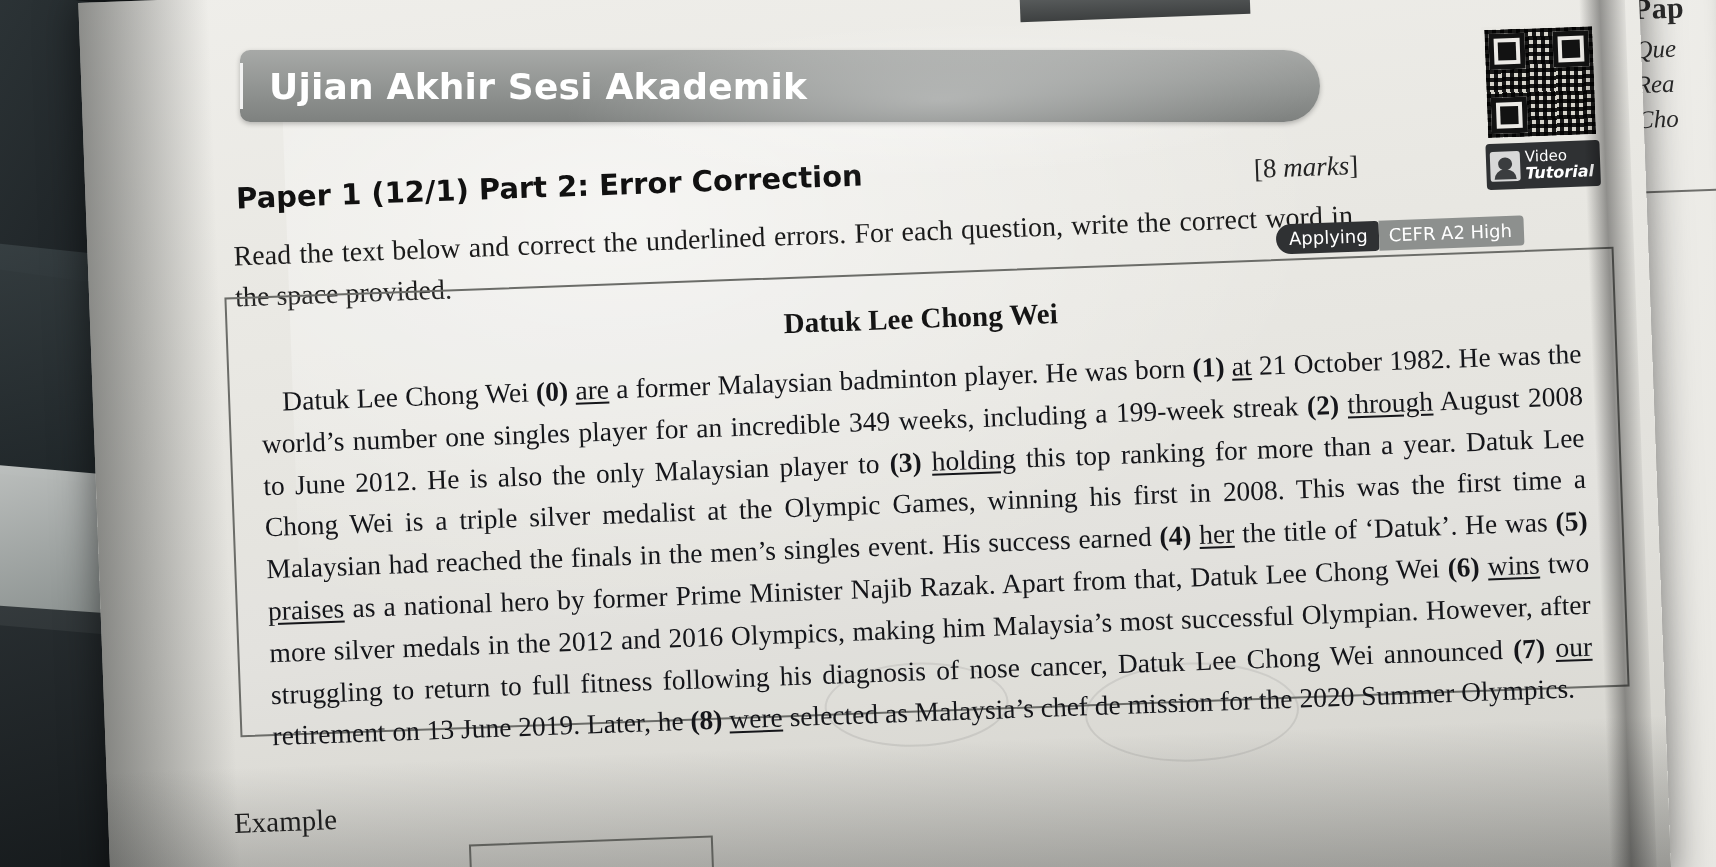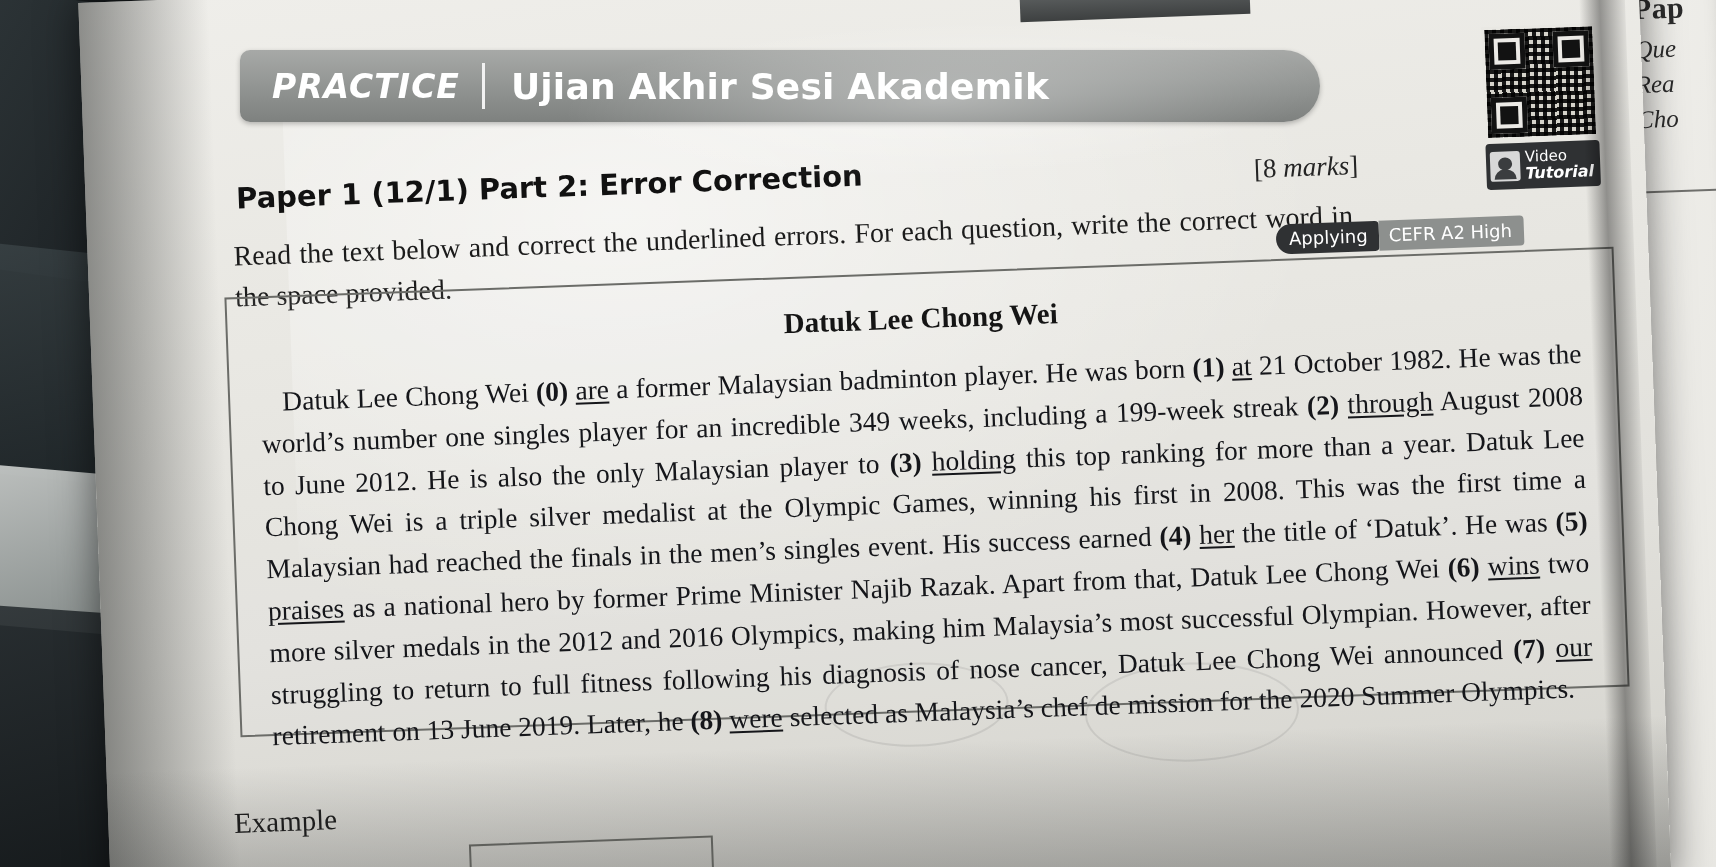--- a/index.html
+++ b/index.html
@@ -421,21 +421,20 @@
     <div class="page-shade-left"></div>
     <div class="page-shade-bottom"></div>
     <div class="page-sheen"></div>
     <div class="faint-mark" style="left:720px; top:690px; width:180px; height:80px;"></div>
     <div class="faint-mark" style="left:980px; top:700px; width:210px; height:95px;"></div>
   </div>
 
   <div class="top-strip"></div>
 
   <div class="banner">
-    <div class="banner-practice">PRACTICE</div>
     <div class="banner-divider"></div>
     <div class="banner-title">Ujian Akhir Sesi Akademik</div>
   </div>
 
   <div class="qr-block">
     <div class="qr-code">
       <span class="qr-eye tl">
           <i></i>
         </span>
       <span class="qr-eye tr">

